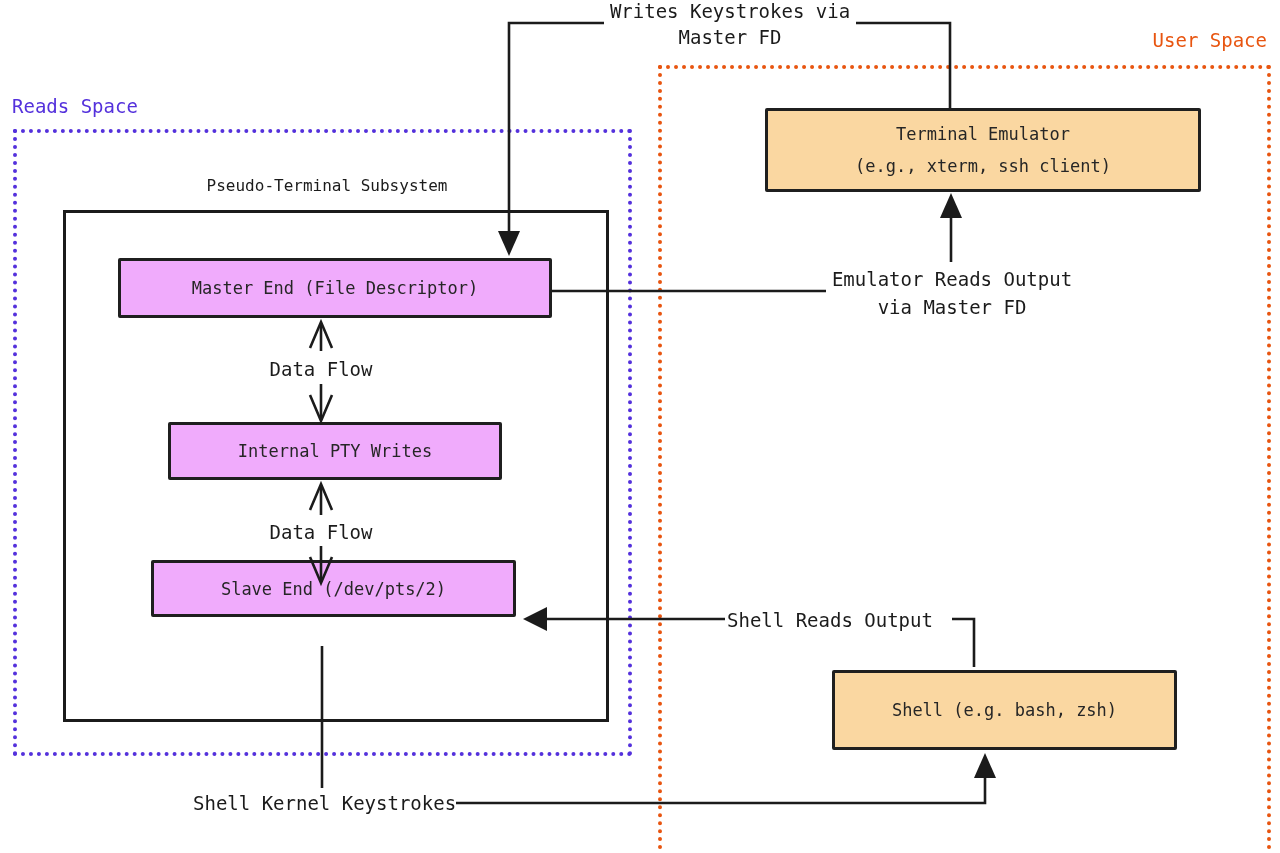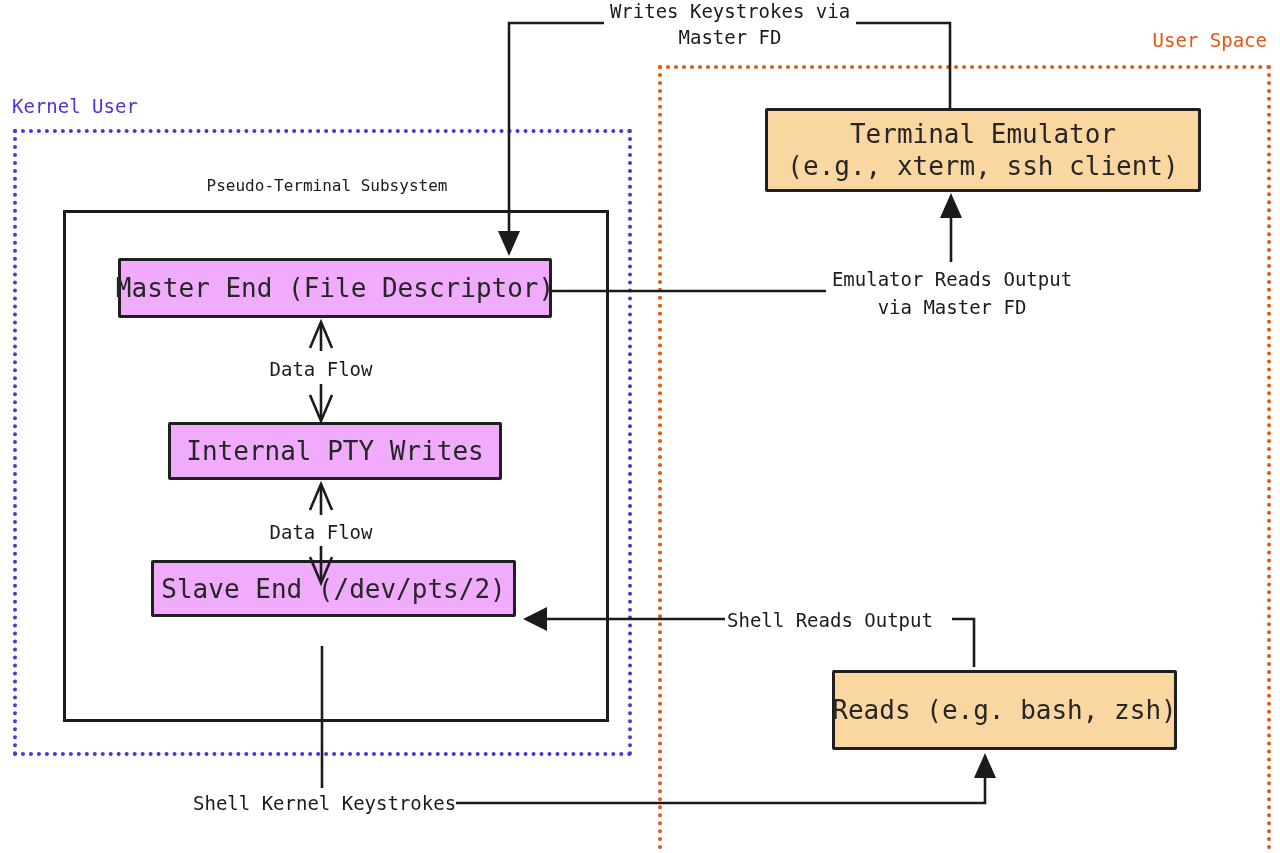--- a/index.html
+++ b/index.html
@@ -35,21 +35,21 @@
   .subsystem-title {
     left: 327px; top: 176px; transform: translateX(-50%);
     font-size: 16px; white-space: nowrap; color: #1b1b1b;
   }
 
   
   .node {
     display: flex; flex-direction: column;
     align-items: center; justify-content: center;
     border: 3px solid #1f1f1f; border-radius: 2px;
-    font-size: 26px; text-align: center; white-space: nowrap;
+    font-size: 17px; text-align: center; white-space: nowrap;
     box-sizing: border-box; color: #262626; line-height: 32px;
   }
   .node-purple { background: #f0abfc; }
   .node-orange { background: #FAD7A1; }
   .node-master   { left: 118px; top: 258px; width: 434px; height: 60px; }
   .node-pty      { left: 168px; top: 422px; width: 334px; height: 58px; }
   .node-slave    { left: 151px; top: 560px; width: 365px; height: 57px; }
   .node-terminal { left: 765px; top: 108px; width: 436px; height: 84px; }
   .node-shell    { left: 832px; top: 670px; width: 345px; height: 80px; }
 
@@ -67,41 +67,41 @@
 
   .connector-layer { left: 0; top: 0; pointer-events: none; }
 </style>
 </head>
 <body>
 
 <div class="canvas">
 
   <div class="abs region-kernel"></div>
   <div class="abs region-user"></div>
-  <div class="abs region-label kernel-label">Kernel User</div>
+  <div class="abs region-label kernel-label">Reads Space</div>
   <div class="abs region-label user-label">User Space</div>
 
   <div class="abs subsystem-box"></div>
   <div class="abs subsystem-title">Pseudo-Terminal Subsystem</div>
 
   <div class="abs node node-purple node-master">
     <span>Master End (File Descriptor)</span>
   </div>
   <div class="abs node node-purple node-pty">
     <span>Internal PTY Writes</span>
   </div>
   <div class="abs node node-purple node-slave">
     <span>Slave End (/dev/pts/2)</span>
   </div>
   <div class="abs node node-orange node-terminal">
     <span>Terminal Emulator</span>
     <span>(e.g., xterm, ssh client)</span>
   </div>
   <div class="abs node node-orange node-shell">
-    <span>Reads (e.g. bash, zsh)</span>
+    <span>Shell (e.g. bash, zsh)</span>
   </div>
 
   <div class="abs edge-label lbl-writes">
     <div>Writes Keystrokes via</div>
     <div>Master FD</div>
   </div>
   <div class="abs edge-label lbl-emreads">
     <div>Emulator Reads Output</div>
     <div>via Master FD</div>
   </div>

